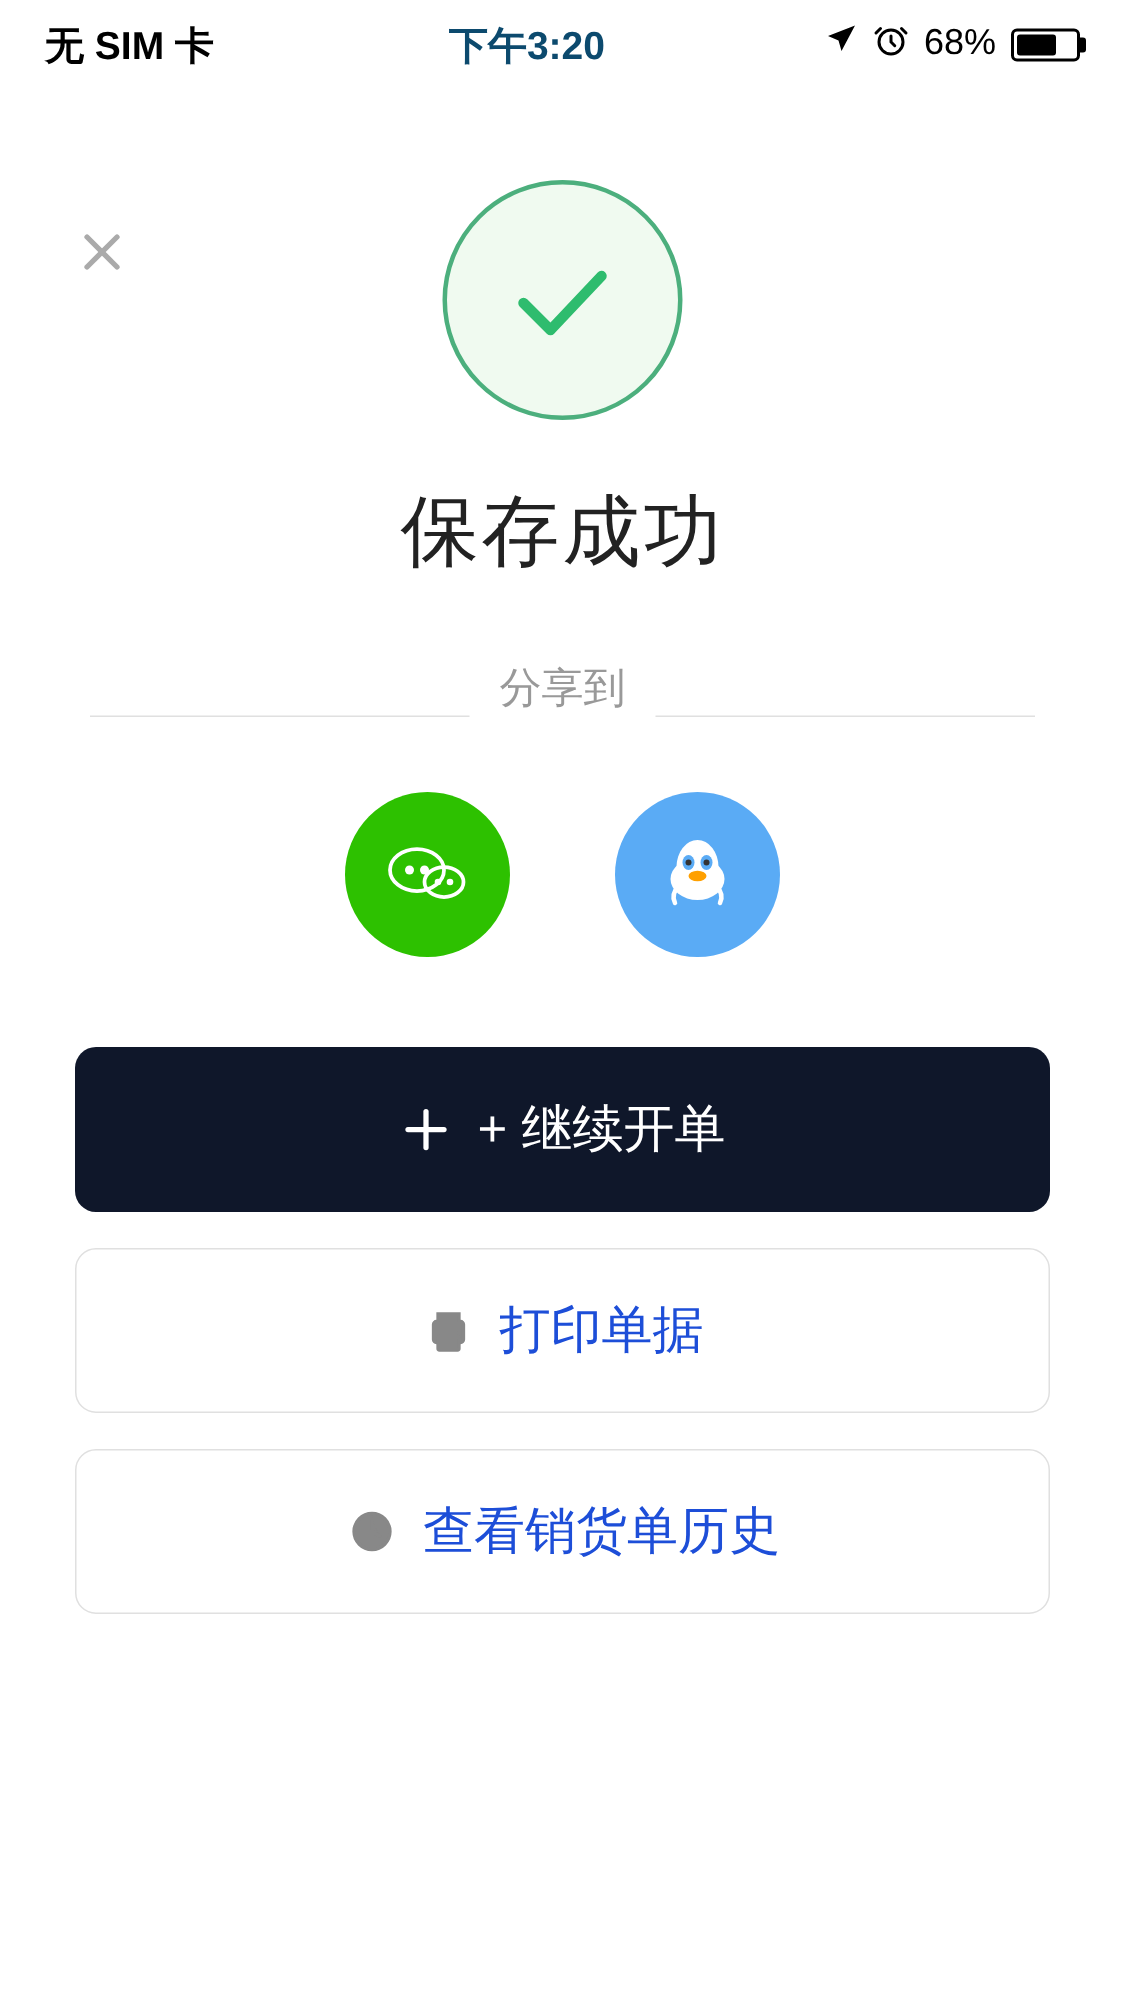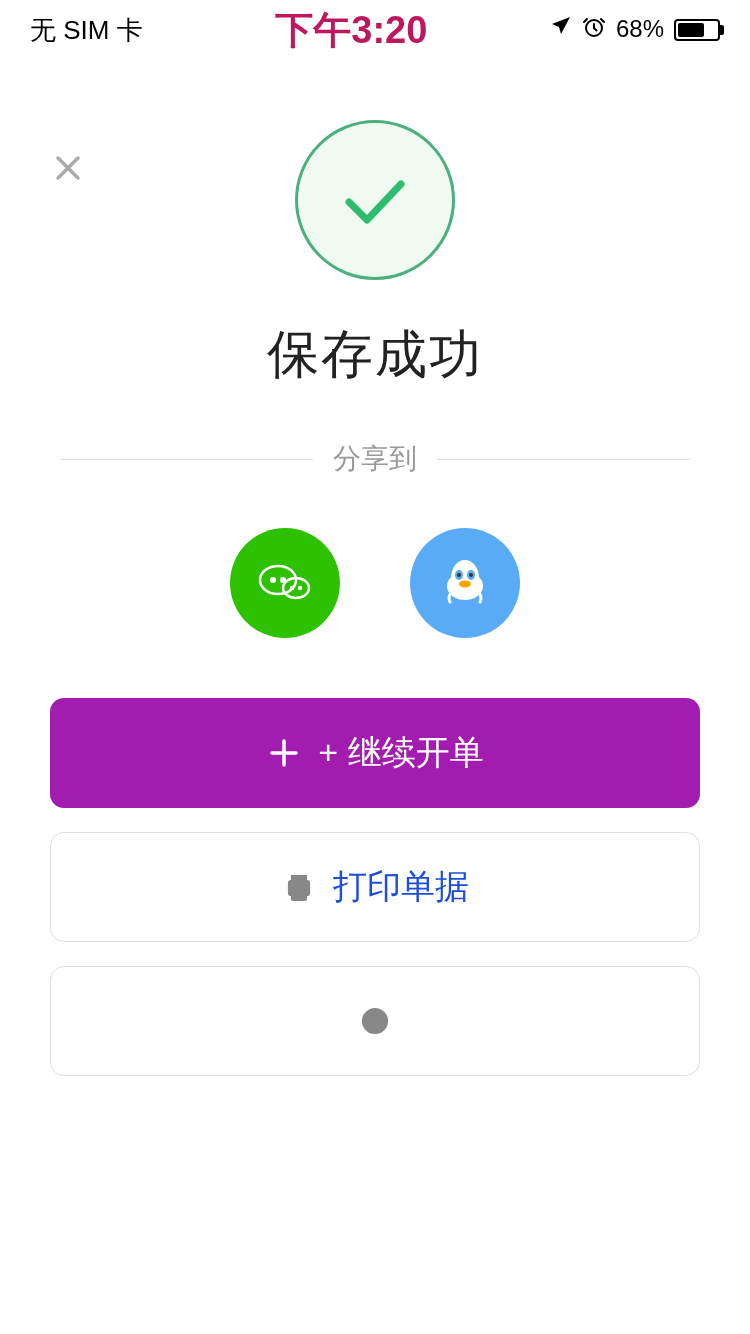--- a/index.html
+++ b/index.html
@@ -21,26 +21,26 @@
       padding: 0 30px;
       height: 60px;
       background: #ffffff;
     }
     .status-left {
       display: flex;
       align-items: center;
       gap: 10px;
       font-size: 26px;
       color: #000;
-      font-weight: 400;
+      font-weight: 700;
     }
     .status-center {
-      font-size: 38px;
+      font-size: 26px;
       font-weight: 600;
-      color: #be185d;
+      color: #0c4a6e;
     }
     .status-right {
       display: flex;
       gap: 10px;
       font-size: 24px;
       color: #000;
     }
     .battery-bar {
       display: inline-flex;
       align-items: center;
@@ -128,21 +128,21 @@
     }
 
     
     .share-section {
       width: 100%;
       padding: 0 60px;
       margin-bottom: 60px;
     }
     .share-divider {
       display: flex;
-      align-items: center;
+      align-items: flex-end;
       gap: 20px;
       margin-bottom: 50px;
     }
     .share-divider::before,
     .share-divider::after {
       content: '';
       flex: 1;
       height: 1px;
       background: #e0e0e0;
     }
@@ -190,21 +190,21 @@
       border-radius: 14px;
       border: none;
       display: flex;
       align-items: center;
       justify-content: center;
       gap: 16px;
       font-size: 34px;
       cursor: pointer;
     }
     .action-btn-primary {
-      background: #a21caf;
+      background: #0f172a;
       color: #fff;
       border: none;
     }
     .action-btn-secondary {
       background: #fff;
       color: #1d4ed8;
       border: 1.5px solid #e0e0e0;
     }
     .action-btn svg {
       width: 36px;
@@ -326,16 +326,17 @@
         <circle cx="25" cy="18" r="1.5" fill="#888"></circle>
       </svg>
       <span>打印单据</span>
     </button>
 
     <button class="action-btn action-btn-secondary">
       <svg viewBox="0 0 36 36" fill="none">
         <circle cx="18" cy="18" r="12" stroke="#888" stroke-width="2.2" fill="none"></circle>
         <path d="M18 10v8l5 3" stroke="#888" stroke-width="2.2" stroke-linecap="round" stroke-linejoin="round"></path>
       </svg>
+      <span>查看销货单历史</span>
     </button>
   </div>
 
 </div>
 
 </body></html>

